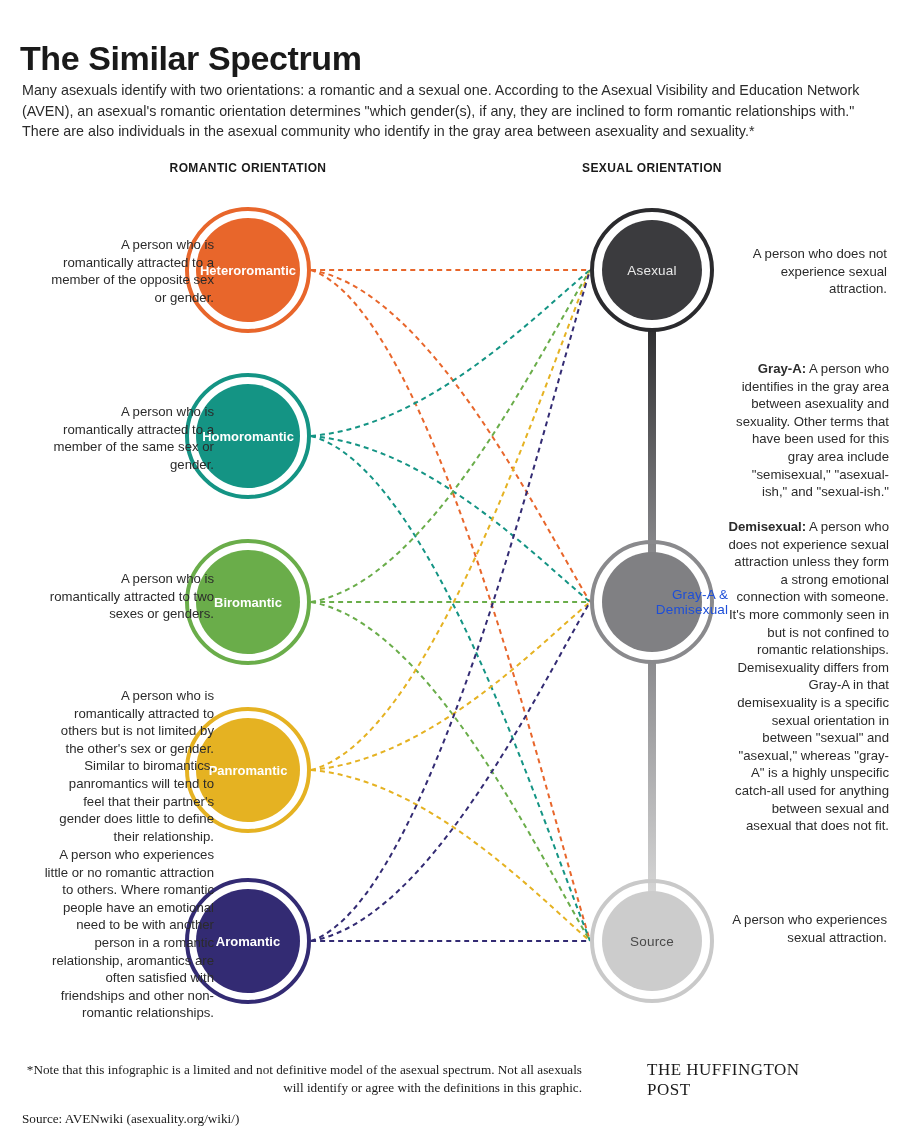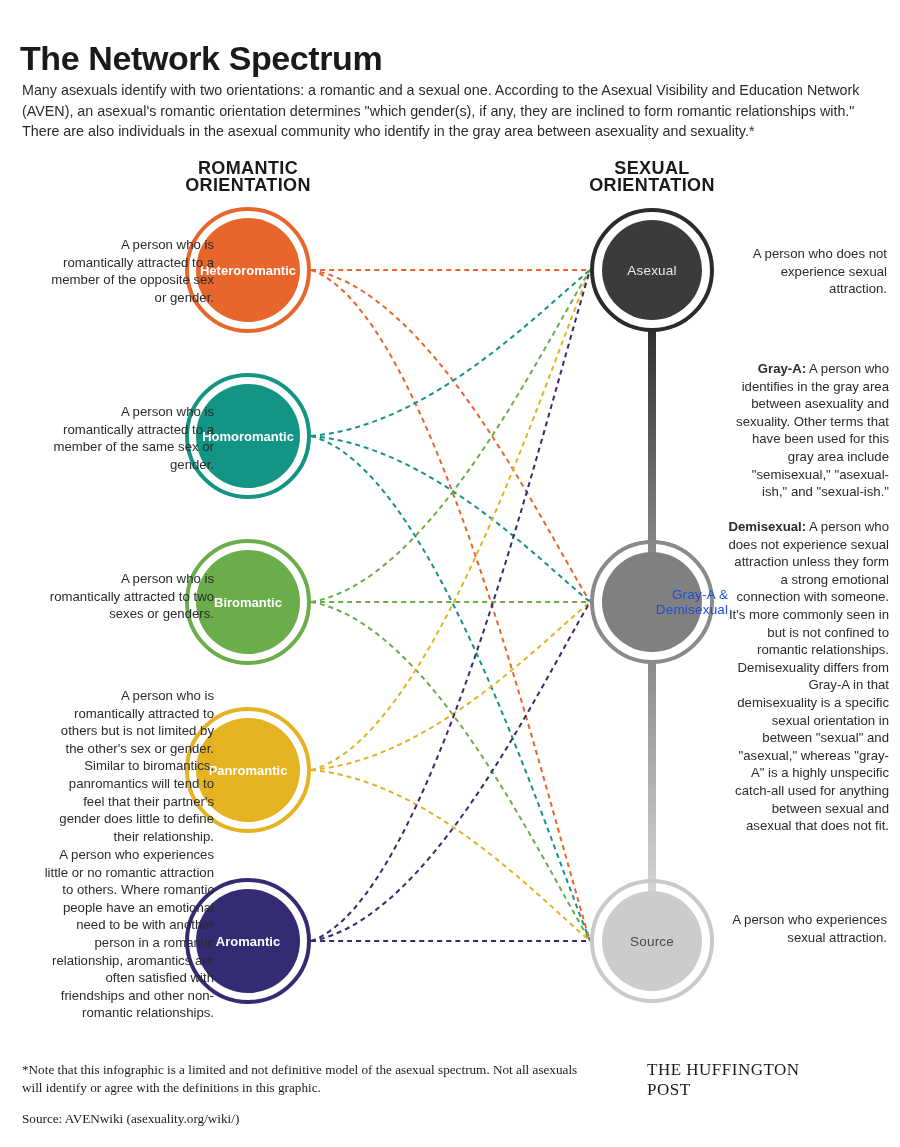--- a/index.html
+++ b/index.html
@@ -33,21 +33,21 @@
     width: 866px;
     font-size: 14.3px;
     line-height: 20.5px;
     color: #2b2b2b;
   }
 
   
   .column-heading {
     position: absolute;
     text-align: center;
-    font-size: 18px;
+    font-size: 12px;
     font-weight: bold;
     letter-spacing: 0.4px;
     line-height: 16.5px;
     color: #1a1a1a;
   }
   #heading-romantic { left: 168px; top: 160px; width: 160px; }
   #heading-sexual   { left: 572px; top: 160px; width: 160px; }
 
   
   #diagram-canvas {
@@ -101,20 +101,21 @@
   
   #footer-note {
     position: absolute;
     left: 22px;
     top: 1061px;
     width: 560px;
     font-family: "Liberation Serif", serif;
     font-size: 13.2px;
     line-height: 18px;
     color: #1a1a1a;
+    text-align: right;
   }
   #footer-source {
     position: absolute;
     left: 22px;
     top: 1111px;
     font-family: "Liberation Serif", serif;
     font-size: 13.2px;
     color: #1a1a1a;
   }
   #brand-logo {
@@ -125,21 +126,21 @@
     text-align: left;
     font-family: "Liberation Serif", serif;
     font-size: 17px;
     letter-spacing: 0.5px;
     color: #1a1a1a;
   }
 </style>
 </head>
 <body>
 
-<h1 id="page-title">The Network Spectrum</h1>
+<h1 id="page-title">The Similar Spectrum</h1>
 
 <p id="intro-paragraph">Many asexuals identify with two orientations: a romantic and a sexual one. According to the Asexual Visibility and Education Network (AVEN), an asexual's romantic orientation determines "which gender(s), if any, they are inclined to form romantic relationships with." There are also individuals in the asexual community who identify in the gray area between asexuality and sexuality.*</p>
 
 <div class="column-heading" id="heading-romantic">ROMANTIC
 ORIENTATION</div>
 <div class="column-heading" id="heading-sexual">SEXUAL
 ORIENTATION</div>
 
 <svg id="diagram-canvas" viewBox="0 0 900 1147" xmlns="http://www.w3.org/2000/svg">
   <defs>

